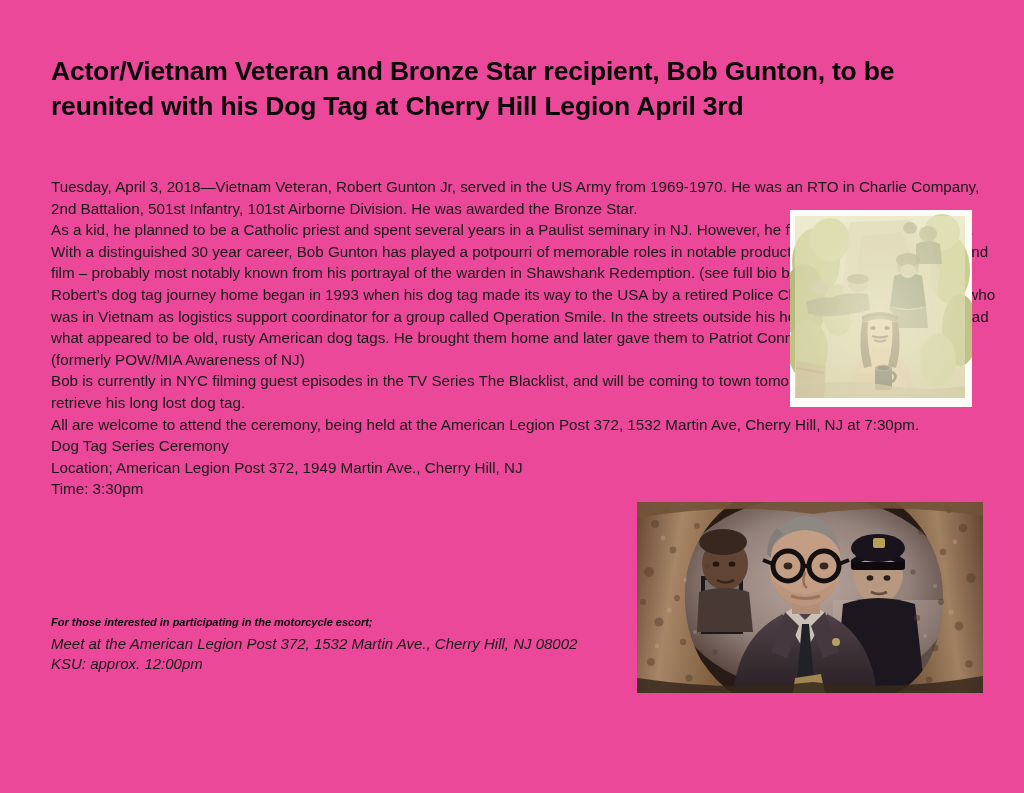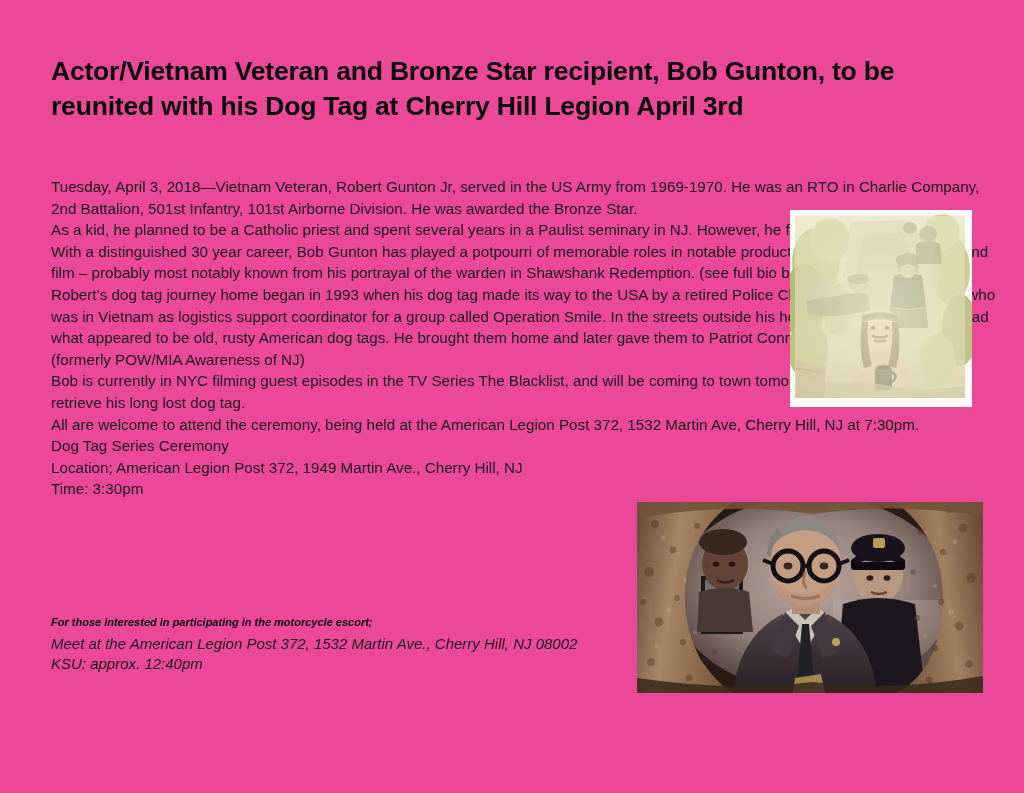--- a/index.html
+++ b/index.html
@@ -130,21 +130,21 @@
     <p class="line">Dog Tag Series Ceremony</p>
 
     <p class="line">Location; American Legion Post 372, 1949 Martin Ave., Cherry Hill, NJ</p>
 
     <p class="line">Time: 3:30pm</p>
   </div>
 
   <div class="escort-block">
     <div class="escort-heading">For those interested in participating in the motorcycle escort;</div>
     <div class="escort-line">Meet at the American Legion Post 372, 1532 Martin Ave., Cherry Hill, NJ 08002</div>
-    <div class="escort-line">KSU: approx. 12:40pm</div>
+    <div class="escort-line">KSU: approx. 12:00pm</div>
   </div>
 
   <div class="photo-vietnam" title="Faded color snapshot of US soldiers resting in Vietnam jungle; shirtless soldier with headband holding a metal cup in foreground">
     <svg viewBox="0 0 182 197" preserveAspectRatio="none">
       <defs>
         <linearGradient id="vnSky" x1="0" y1="0" x2="0" y2="1">
           <stop offset="0%" stop-color="#eceacd"></stop>
           <stop offset="45%" stop-color="#dcd9ac"></stop>
           <stop offset="100%" stop-color="#cfc798"></stop>
         </linearGradient>

